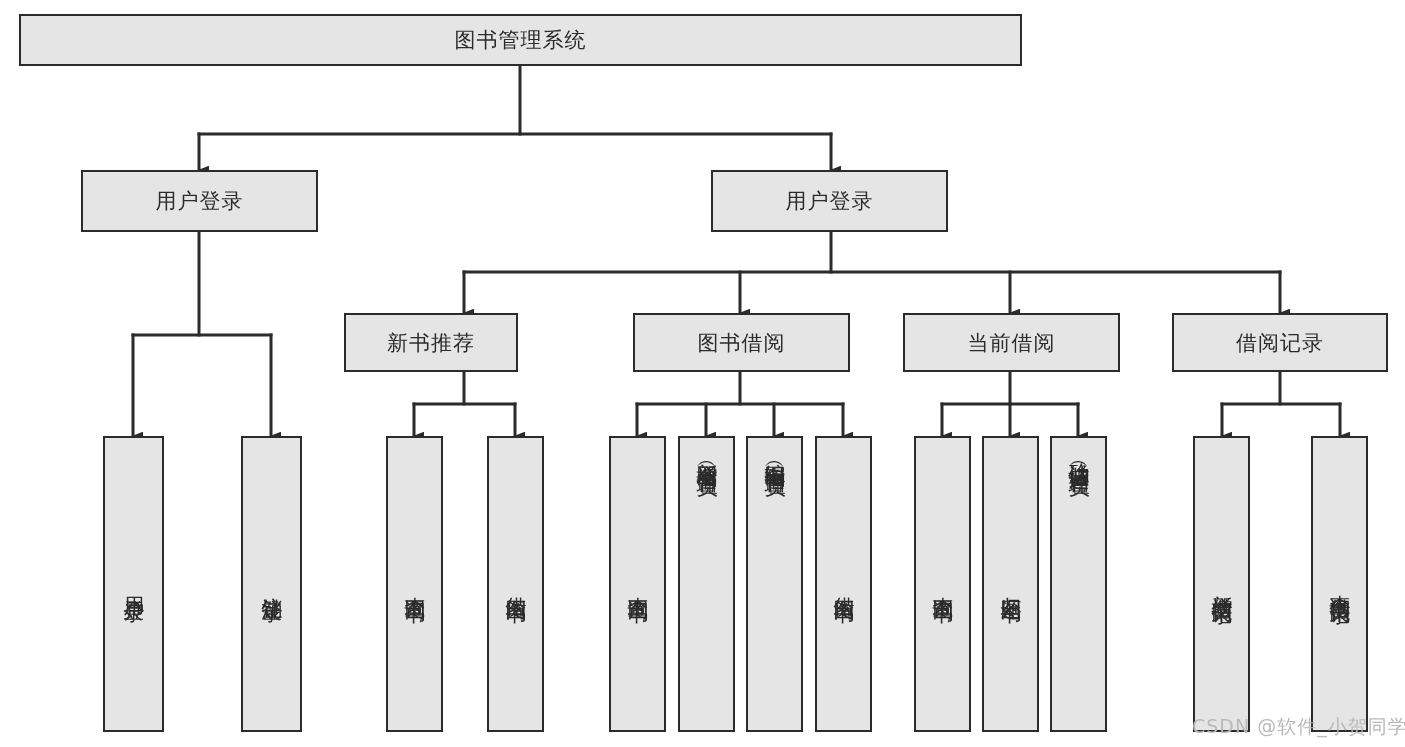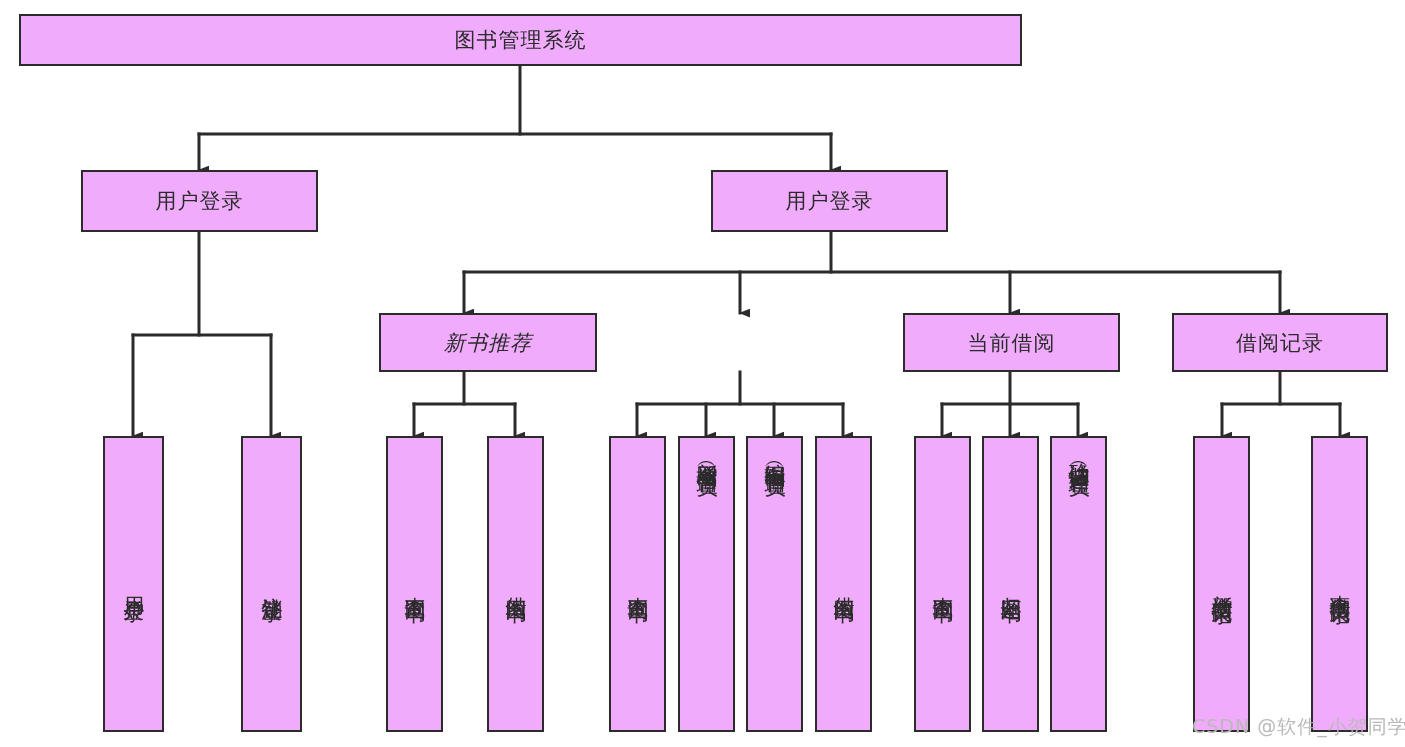--- a/index.html
+++ b/index.html
@@ -1,20 +1,20 @@
 <!DOCTYPE html>
 <html><head>
 <meta charset="utf-8">
 <style>
   html,body{margin:0;padding:0;background:#ffffff;}
   body{width:1405px;height:747px;font-family:"DejaVu Sans","Liberation Sans",sans-serif;overflow:hidden;}
   #diagram-root{position:relative;width:1405px;height:747px;background:#ffffff;}
   svg.connectors{position:absolute;left:0;top:0;width:1405px;height:747px;pointer-events:none;}
 
-  .node{position:absolute;box-sizing:border-box;border:2px solid #2b2b2b;background:#f0abfc;
+  .node{position:absolute;box-sizing:border-box;border:2px solid #2b2b2b;background:#e5e5e5;
         display:flex;align-items:center;justify-content:center;color:#2b2b2b;}
   .node.h{font-size:21px;letter-spacing:1px;}
   .node.v{writing-mode:vertical-rl;text-orientation:upright;font-size:21px;line-height:1.18;
           padding-top:8px;padding-bottom:8px;letter-spacing:2px;justify-content:flex-start;align-items:center;}
   .node.v.rootstart{justify-content:center;}
   .node-text{display:block;white-space:pre-line;text-align:center;}
 
   #watermark{position:absolute;color:#b9b9b9;font-size:19px;letter-spacing:1px;
              left:1192px;top:714px;white-space:nowrap;}
 </style>
@@ -77,22 +77,25 @@
     <span class="node-text">图书管理系统</span>
   </div>
 
   <div class="node h" style="left:81px;top:170px;width:237px;height:62px;">
     <span class="node-text">用户登录</span>
   </div>
   <div class="node h" style="left:711px;top:170px;width:237px;height:62px;">
     <span class="node-text">用户登录</span>
   </div>
 
-  <div class="node h" style="left:379px;top:313px;width:218px;height:59px;font-style:italic;">
+  <div class="node h" style="left:344px;top:313px;width:174px;height:59px;">
     <span class="node-text">新书推荐</span>
+  </div>
+  <div class="node h" style="left:633px;top:313px;width:217px;height:59px;">
+    <span class="node-text">图书借阅</span>
   </div>
   <div class="node h" style="left:1172px;top:313px;width:216px;height:59px;">
     <span class="node-text">借阅记录</span>
   </div>
   <div class="node h" style="left:903px;top:313px;width:217px;height:59px;">
     <span class="node-text">当前借阅</span>
   </div>
 
   <div class="node v rootstart" style="left:103px;top:436px;width:61px;height:296px;">
     <span class="node-text">用户登录</span>

